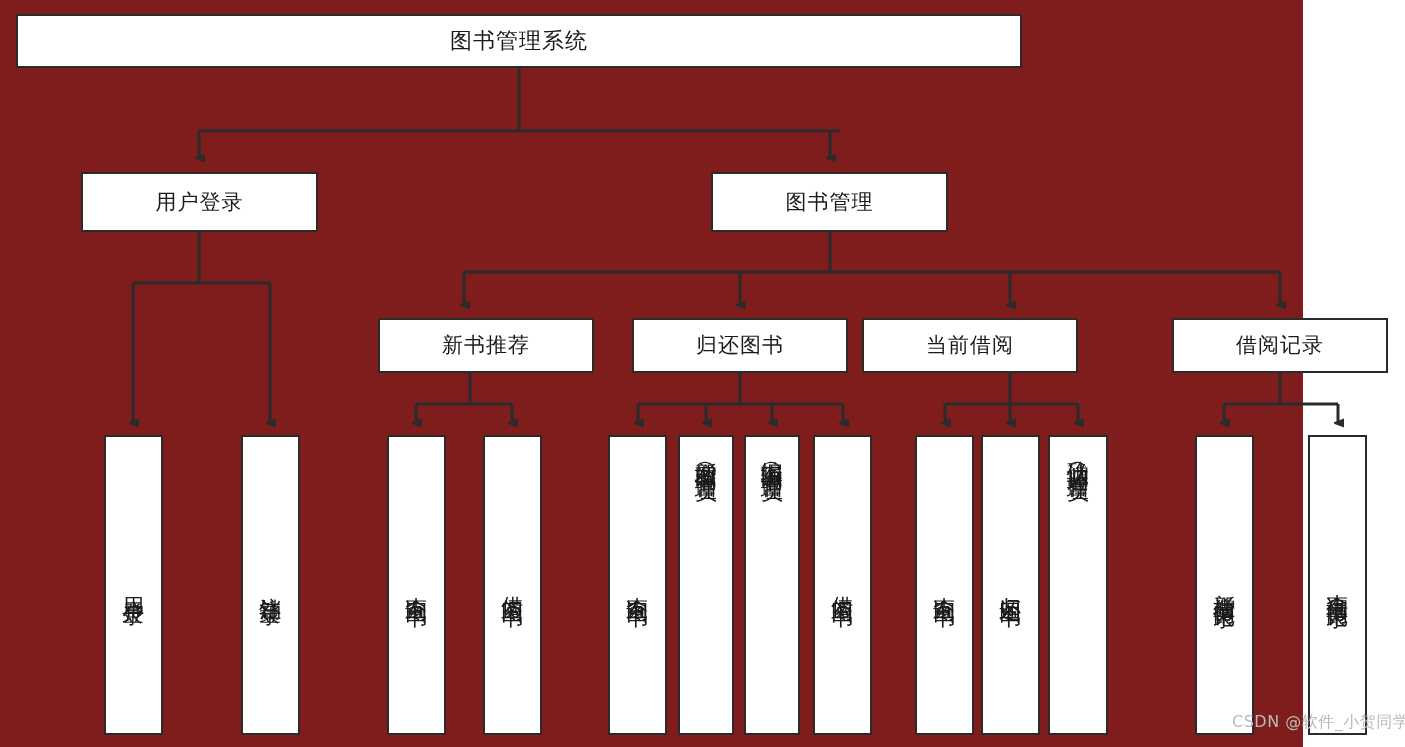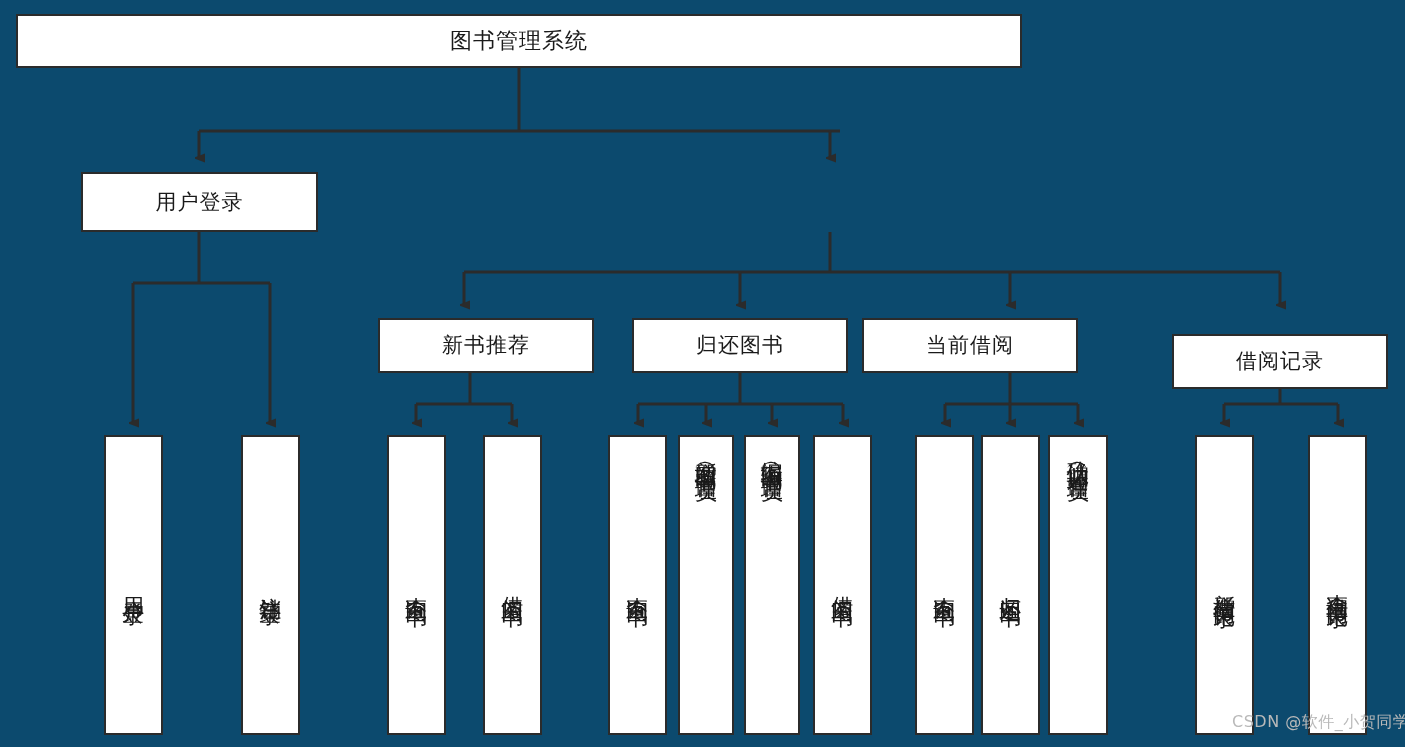--- a/index.html
+++ b/index.html
@@ -1,21 +1,21 @@
 <!DOCTYPE html>
 <html><head>
 <meta charset="utf-8">
 <title>图书管理系统 功能结构图</title>
 <style>
   html,body{margin:0;padding:0;background:#ffffff;}
   body{
     font-family:"DejaVu Sans","Liberation Sans",sans-serif;
     width:1405px;height:747px;overflow:hidden;
   }
-  #stage{position:relative;width:1405px;height:747px;background:#0c4a6e;}
+  #stage{position:relative;width:1303px;height:747px;background:#7f1d1d;}
   svg#wires{position:absolute;left:0;top:0;width:1405px;height:747px;pointer-events:none;}
 
   .node{
     position:absolute;
     box-sizing:border-box;
     border:2.5px solid #2b2b2b;
     background:#ffffff;
     display:flex;
     align-items:center;
     justify-content:center;
@@ -120,31 +120,34 @@
     </g>
   </svg>
 
   <div class="node h root" style="left:16px;top:14px;width:1006px;height:54px;">
     <span class="label">图书管理系统</span>
   </div>
 
   <div class="node h" style="left:81px;top:172px;width:237px;height:60px;">
     <span class="label">用户登录</span>
   </div>
+  <div class="node h" style="left:711px;top:172px;width:237px;height:60px;">
+    <span class="label">图书管理</span>
+  </div>
 
   <div class="node h" style="left:362px;top:318px;width:216px;height:55px;margin-left:16px;">
     <span class="label">新书推荐</span>
   </div>
   <div class="node h" style="left:632px;top:318px;width:216px;height:55px;">
     <span class="label">归还图书</span>
   </div>
   <div class="node h" style="left:862px;top:318px;width:216px;height:55px;">
     <span class="label">当前借阅</span>
   </div>
-  <div class="node h" style="left:1172px;top:318px;width:216px;height:55px;margin-top:16px;">
+  <div class="node h" style="left:1172px;top:318px;width:216px;height:55px;">
     <span class="label">借阅记录</span>
   </div>
 
   <div class="node v" style="left:104px;top:435px;width:59px;height:300px;">
     <div class="vwrap">
       <span class="label">用户登录</span>
     </div>
   </div>
   <div class="node v" style="left:241px;top:435px;width:59px;height:300px;">
     <div class="vwrap">

